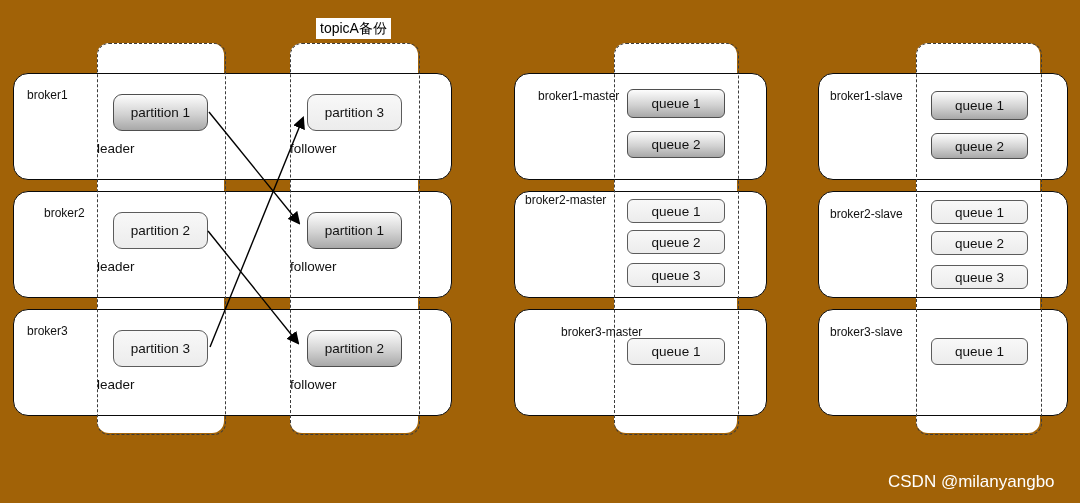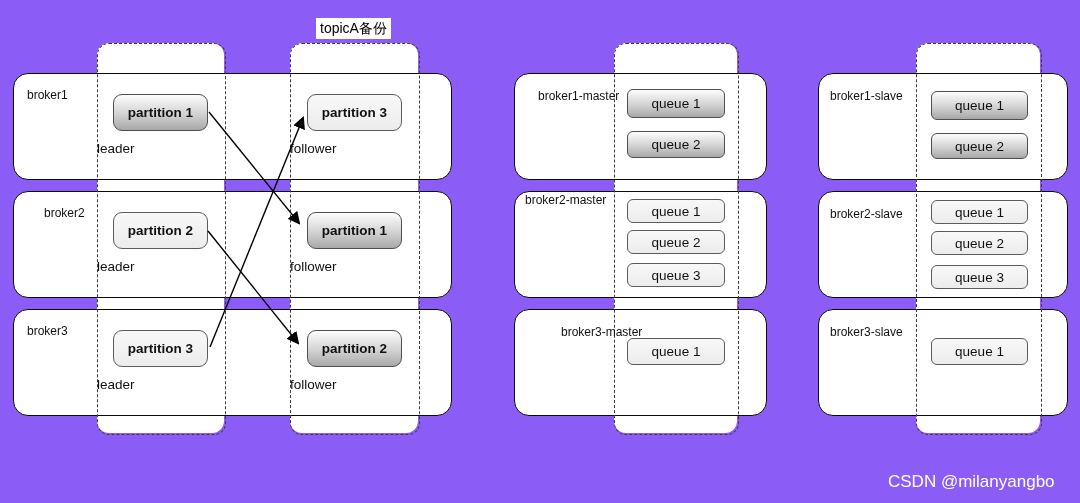--- a/index.html
+++ b/index.html
@@ -1,25 +1,25 @@
 <!DOCTYPE html>
 <html><head>
 <meta charset="utf-8">
 <style>
   html,body{margin:0;padding:0;background:#000;}
-  .canvas{position:relative;width:1080px;height:503px;background:#8b5cf6;
+  .canvas{position:relative;width:1080px;height:503px;background:#a16207;
           font-family:"Liberation Sans",sans-serif;overflow:hidden;color:#111;}
   .col-bg{position:absolute;background:#fff;border-radius:12px;z-index:1;}
   .col-outline{position:absolute;border:1.6px dashed #3c3c3c;border-radius:12px;
                z-index:4;pointer-events:none;background:transparent;}
   .broker-box{position:absolute;background:#fff;border:1px solid #0a0a0a;border-radius:15px;z-index:2;}
   .broker-name{position:absolute;z-index:5;font-size:12px;line-height:14px;color:#111;white-space:nowrap;}
   .node{position:absolute;z-index:5;display:flex;align-items:center;justify-content:center;
         font-size:13.5px;color:#111;box-sizing:border-box;white-space:nowrap;}
-  .partition{border-radius:9px;font-weight:bold;}
+  .partition{border-radius:9px;}
   .queue{border-radius:6px;}
   .dark{background:linear-gradient(180deg,#fdfdfd 0%,#d2d2d2 55%,#a8a8a8 100%);border:1px solid #4f4f4f;}
   .light{background:linear-gradient(180deg,#f8f8f8 0%,#ececec 100%);border:1px solid #5c5c5c;}
   .role-label{position:absolute;z-index:5;font-size:13.5px;color:#111;}
   .topic-label{position:absolute;left:316px;top:18px;background:#fff;color:#000;
                font-size:14px;line-height:19px;padding:1px 4px;z-index:5;white-space:nowrap;}
   .watermark{position:absolute;left:888px;top:472px;color:#fff;font-size:17px;z-index:5;white-space:nowrap;}
   .arrows{position:absolute;left:0;top:0;z-index:6;pointer-events:none;}
   .arrows line{stroke:#000;stroke-width:1.4;}
 </style>

